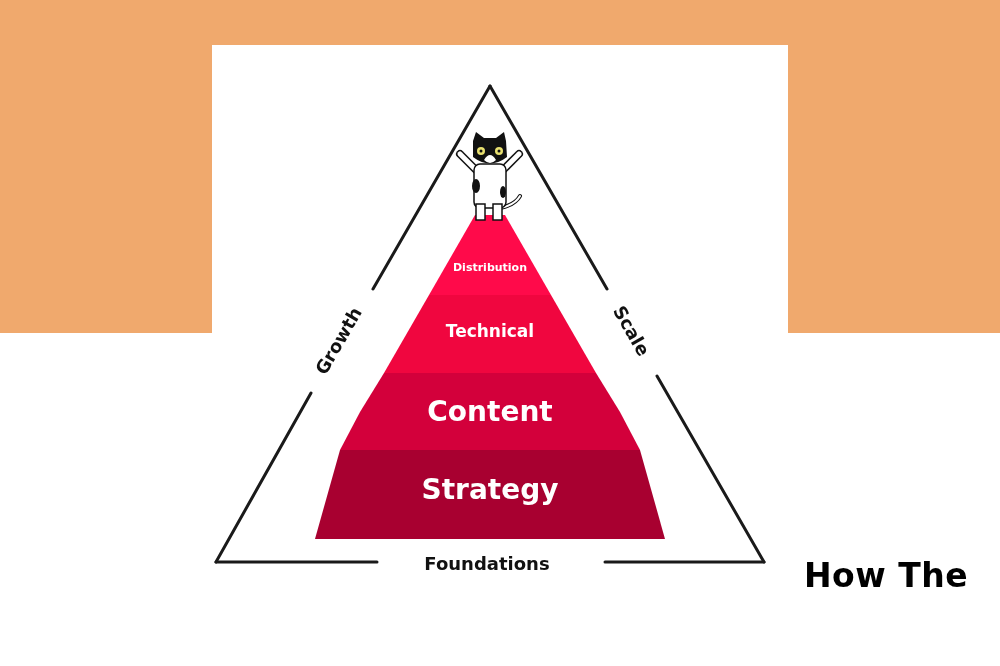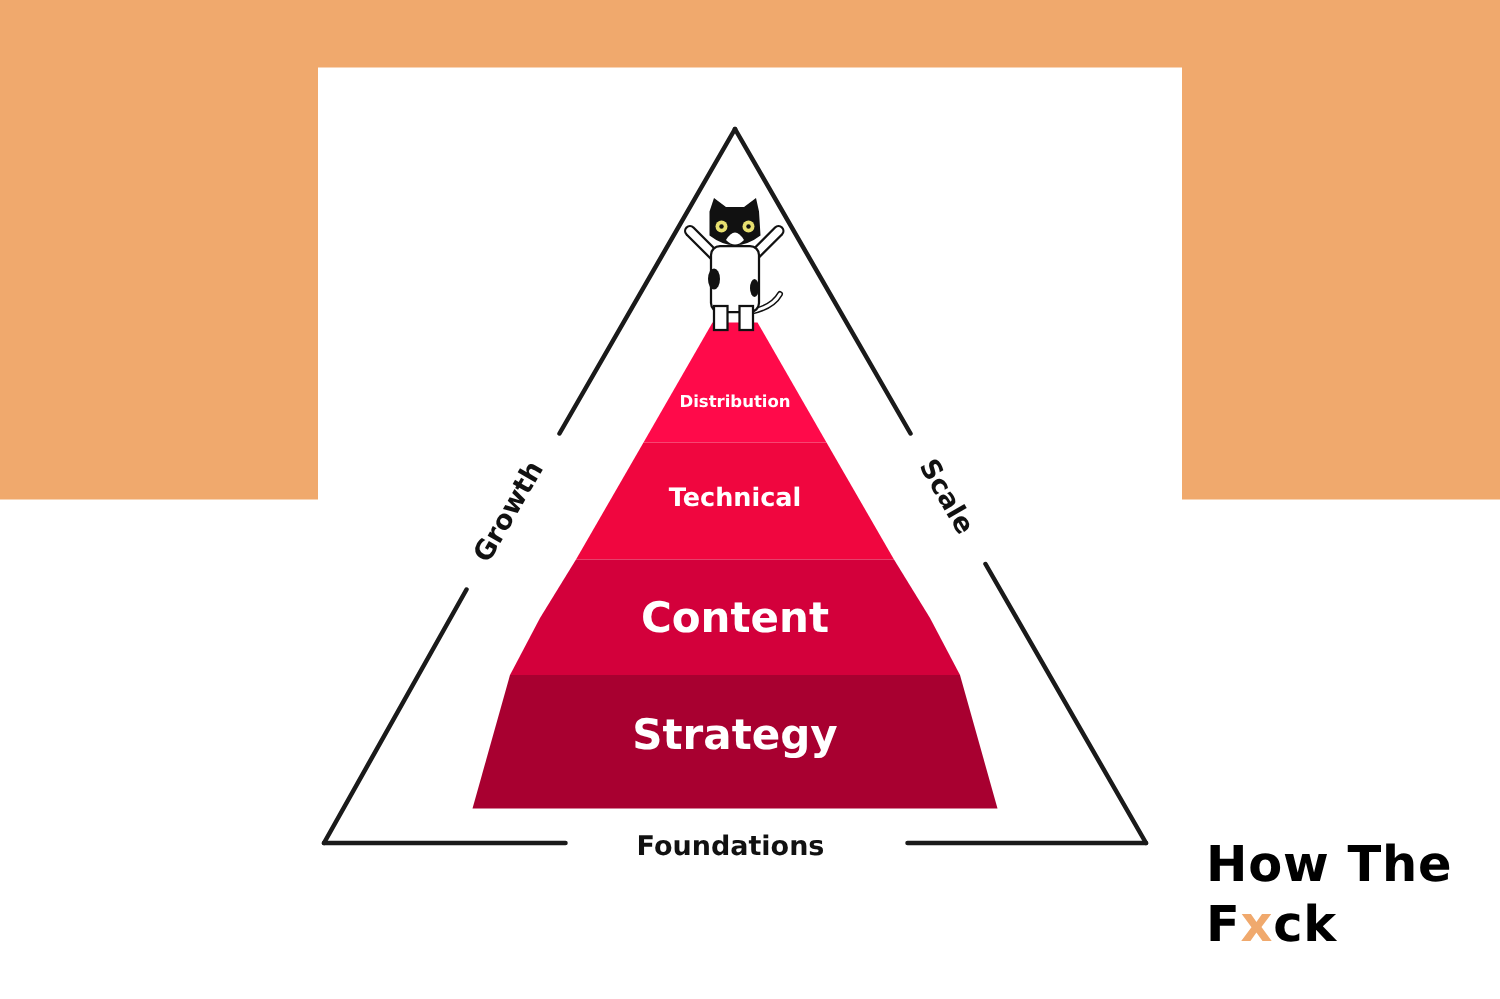--- a/index.html
+++ b/index.html
@@ -71,14 +71,13 @@
     <path d="M484,160 Q490,150 496,160 Q490,166 484,160 Z" fill="#fff"></path>
     <circle cx="481" cy="151" r="4" fill="#E8E070"></circle>
     <circle cx="499" cy="151" r="4" fill="#E8E070"></circle>
     <circle cx="481" cy="151" r="1.5" fill="#111"></circle>
     <circle cx="499" cy="151" r="1.5" fill="#111"></circle>
   </g>
 </svg>
 
 <div class="brand">
   <div>How The</div>
-  <div><span>F</span><span class="accent">x</span><span>ck</span></div>
 </div>
 
 </body></html>

